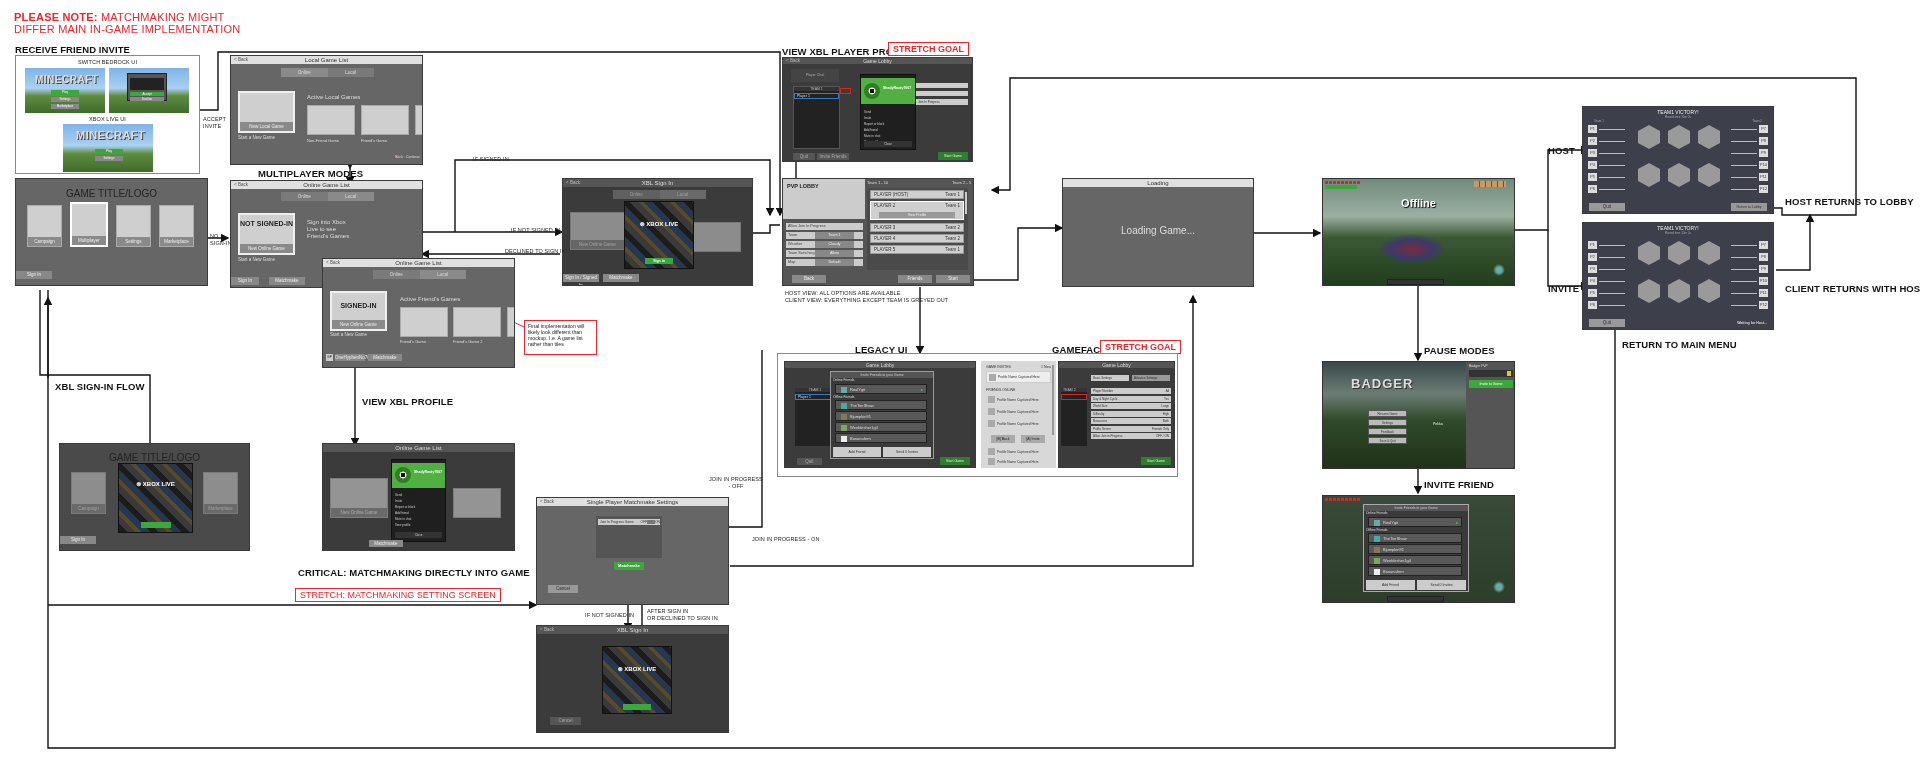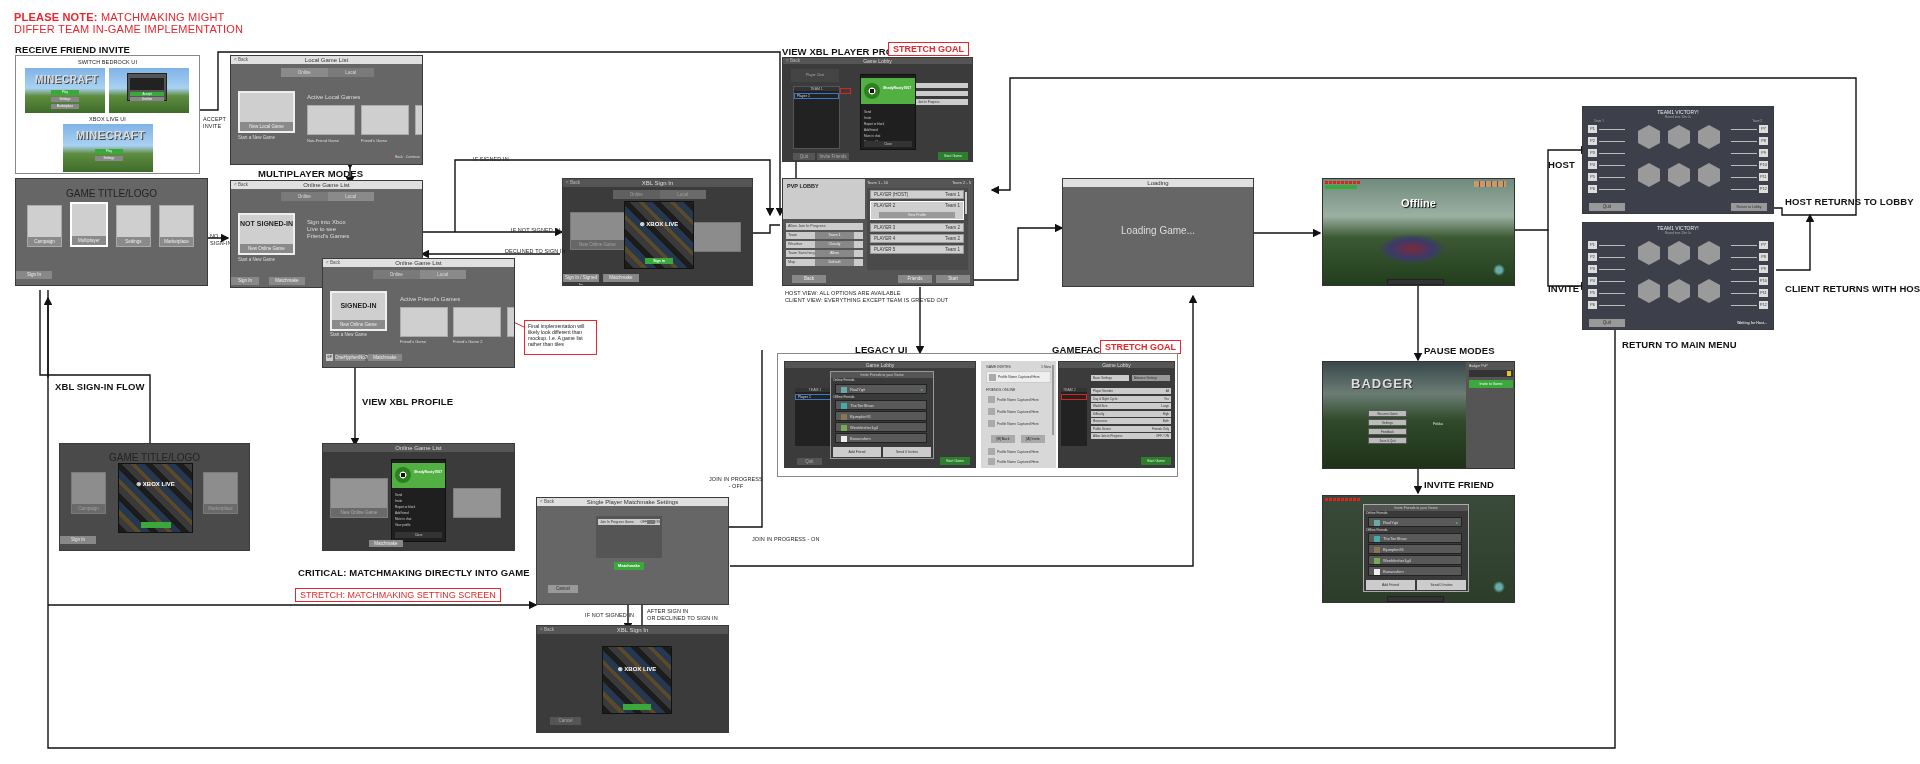--- a/index.html
+++ b/index.html
@@ -101,21 +101,21 @@
 
     <polyline points="1776,270 1810,270 1810,215" marker-end="url(#ah)"></polyline>
   </g>
 
   <line x1="524" y1="327" x2="509" y2="320" stroke="#e8262b" stroke-width="1" marker-end="url(#ahr)"></line>
 </svg>
 
 <div class="abs note" style="left:14px;top:11px">
   <span style="color:#e8262b">PLEASE NOTE:</span>
   <span style="font-weight:normal">MATCHMAKING MIGHT</span><br>
-  <span style="font-weight:normal">DIFFER TEAM IN-GAME IMPLEMENTATION</span>
+  <span style="font-weight:normal">DIFFER MAIN IN-GAME IMPLEMENTATION</span>
 </div>
 
 <div class="abs hdr" style="left:15px;top:44px">RECEIVE FRIEND INVITE</div>
 <div class="abs" style="left:15px;top:55px;width:185px;height:119px;border:1px solid #888;background:#fff">
   <div class="abs lbl" style="left:0;right:0;top:3px;text-align:center">SWITCH BEDROCK UI</div>
   <div class="mc sky" style="left:9px;top:12px;width:80px;height:45px">
     <div class="abs" style="left:10px;top:6px;font-weight:bold;font-size:10px;color:#ddd;text-shadow:1px 1px 0 #444;letter-spacing:.5px">MINECRAFT</div>
     <div class="abs" style="left:26px;top:22px;width:28px;height:5px;background:#3aa83a;font-size:3px;color:#fff;text-align:center">Play</div>
     <div class="abs" style="left:26px;top:29px;width:28px;height:5px;background:#888;font-size:3px;color:#fff;text-align:center">Settings</div>
     <div class="abs" style="left:26px;top:36px;width:28px;height:5px;background:#888;font-size:3px;color:#fff;text-align:center">Marketplace</div>
@@ -440,21 +440,21 @@
 <div class="mc" style="left:1322px;top:178px;width:193px;height:108px;background:linear-gradient(#6f8b7d 0%,#9cb0a2 35%,#3b5a34 55%,#223d1d 100%);border:1px solid #333">
   <div class="abs" style="left:2px;top:2px;width:35px;height:3px;background:repeating-linear-gradient(90deg,#d22 0 3px,transparent 3px 4px)"></div>
   <div class="abs" style="left:2px;top:6px;width:32px;height:4px;background:#3aa83a"></div>
   <div class="abs" style="right:8px;top:2px;width:32px;height:6px;background:repeating-linear-gradient(90deg,#c96 0 5px,#555 5px 6px)"></div>
   <div class="abs" style="left:0;right:0;top:18px;text-align:center;font-weight:bold;font-size:11px;color:#fff;text-shadow:1px 1px 1px #000">Offline</div>
   <div class="abs" style="left:55px;top:55px;width:68px;height:30px;background:radial-gradient(ellipse,#7a2b3a 0%,#3b3a6a 45%,transparent 70%)"></div>
   <div class="abs" style="left:64px;top:100px;width:57px;height:6px;background:#333;border:1px solid #222"></div>
   <div class="abs" style="right:8px;top:84px;width:14px;height:14px;background:radial-gradient(circle,#6aa 30%,transparent 60%)"></div>
 </div>
 
-<div class="abs hdr" style="left:1548px;top:159px">HOST</div>
+<div class="abs hdr" style="left:1548px;top:145px">HOST</div>
 <div class="frame navy" style="left:1582px;top:106px;width:192px;height:108px">
   <div class="abs" style="left:0;right:0;top:2px;text-align:center;font-size:5px;color:#eee">TEAM1 VICTORY!</div>
   <div class="abs" style="left:0;right:0;top:8px;text-align:center;font-size:3px;color:#aaa">Round time 10m 0s</div>
   <div class="abs" style="left:11px;top:12px;font-size:3px;color:#aaa">Team 1</div>
   <div class="abs" style="right:11px;top:12px;font-size:3px;color:#aaa">Team 2</div>
   <div class="pbox" style="left:5px;top:18px">P1</div>
   <div class="pbox" style="left:5px;top:30px">P2</div>
   <div class="pbox" style="left:5px;top:42px">P3</div>
   <div class="pbox" style="left:5px;top:54px">P4</div>
   <div class="pbox" style="left:5px;top:66px">P5</div>

